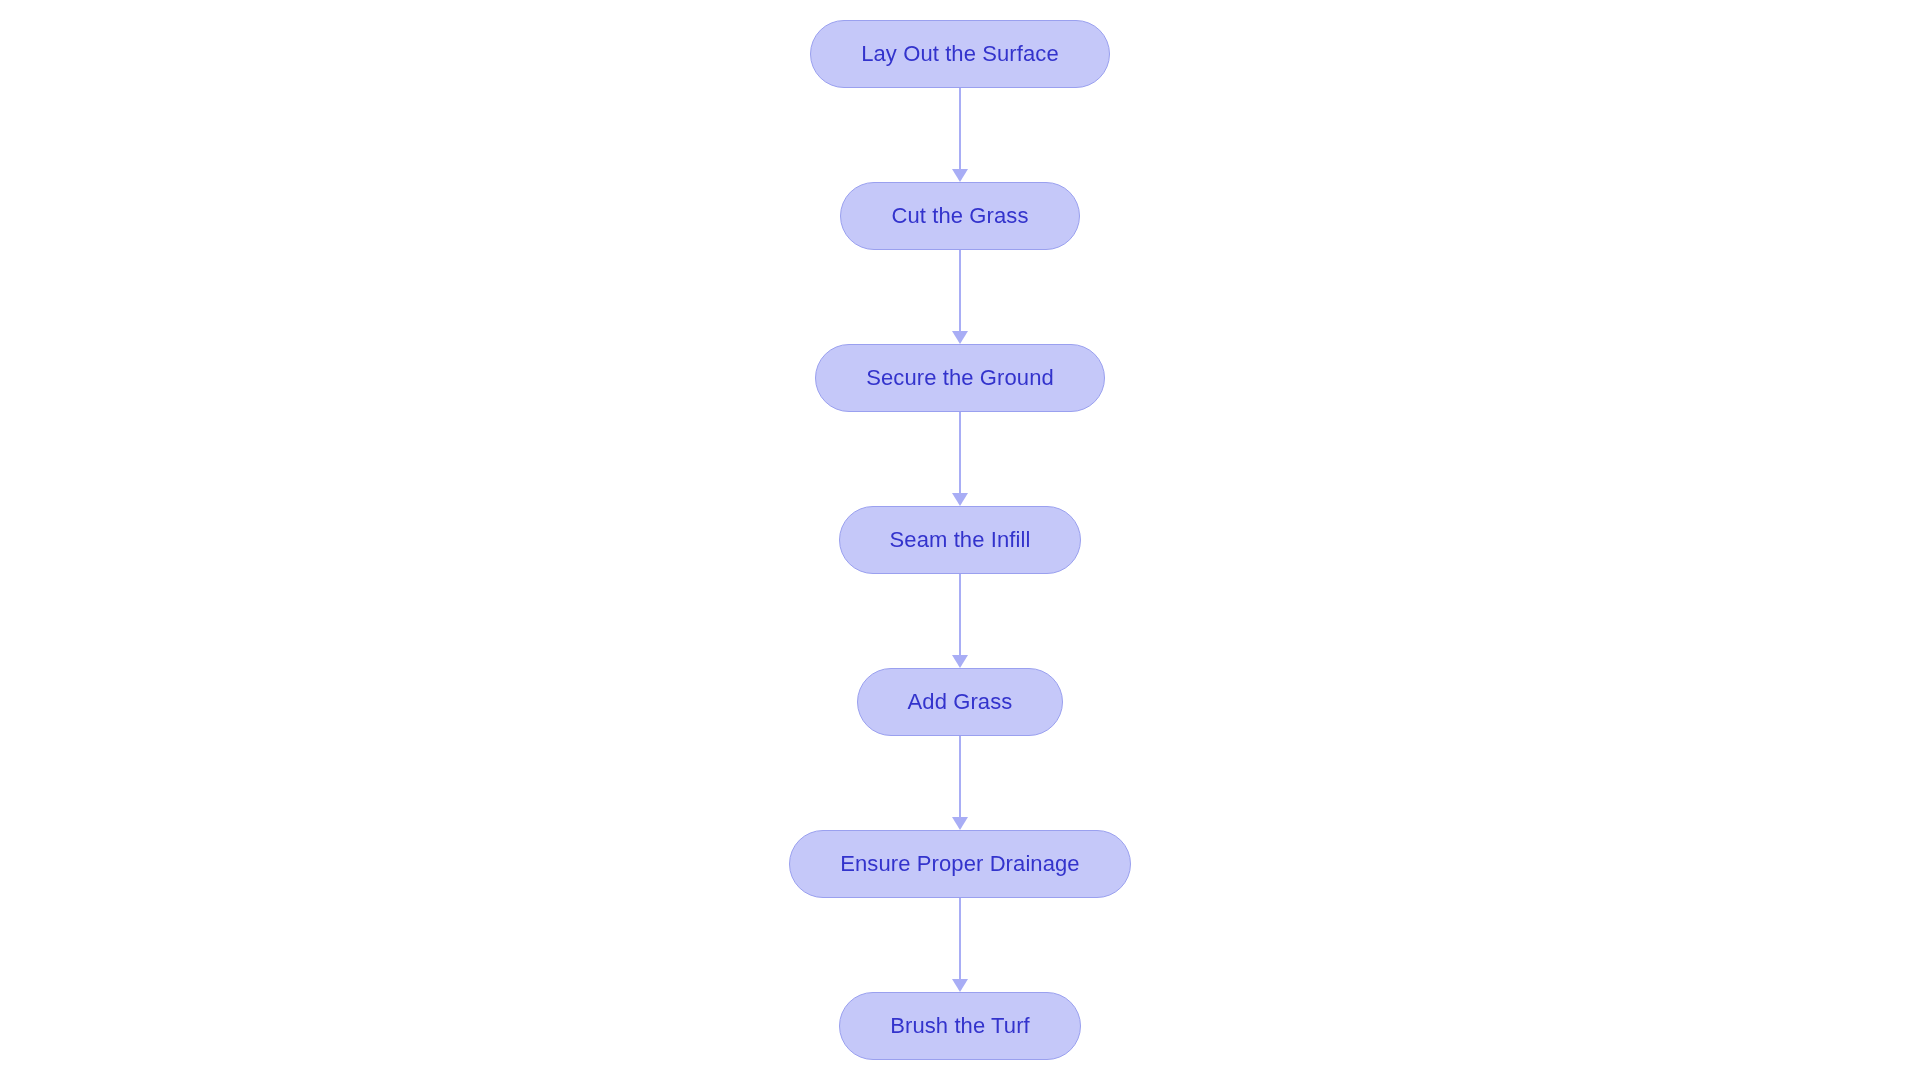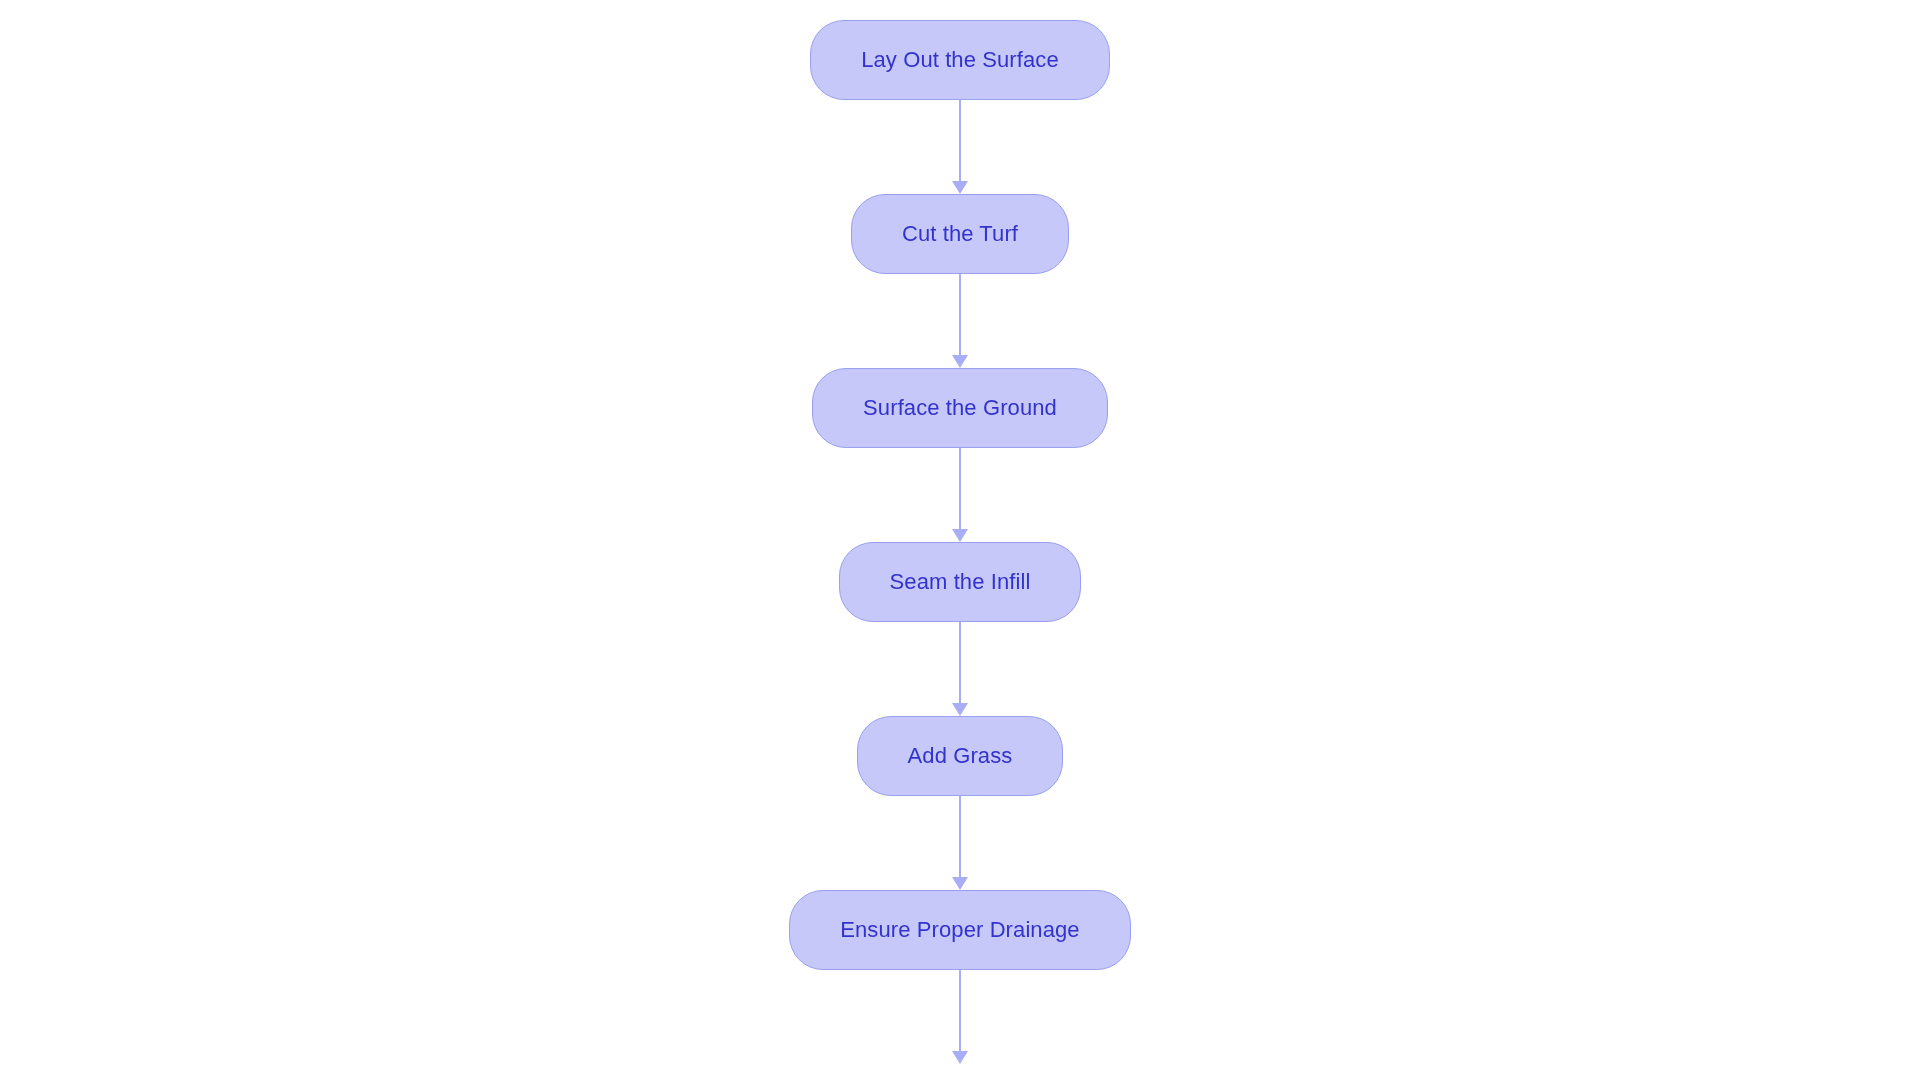--- a/index.html
+++ b/index.html
@@ -32,21 +32,21 @@
     flex-direction: column;
     align-items: center;
     justify-content: flex-start;
     padding-top: 20px;
     box-sizing: border-box;
   }
 
   
   .node {
     box-sizing: border-box;
-    height: 80px;
+    height: 68px;
     min-width: 120px;
     padding: 0 50px;
     display: flex;
     align-items: center;
     justify-content: center;
     background: #c5c8f9;
     border: 1px solid #9aa0ef;
     border-radius: 34px;
     color: #3333cc;
     font-size: 22px;
@@ -103,30 +103,30 @@
     <div class="node">
       <span class="node-label">Lay Out the Surface</span>
     </div>
 
     <div class="connector">
       <span class="conn-line"></span>
       <span class="conn-arrowhead"></span>
     </div>
 
     <div class="node">
-      <span class="node-label">Cut the Turf</span>
+      <span class="node-label">Cut the Grass</span>
     </div>
 
     <div class="connector">
       <span class="conn-line"></span>
       <span class="conn-arrowhead"></span>
     </div>
 
     <div class="node">
-      <span class="node-label">Surface the Ground</span>
+      <span class="node-label">Secure the Ground</span>
     </div>
 
     <div class="connector">
       <span class="conn-line"></span>
       <span class="conn-arrowhead"></span>
     </div>
 
     <div class="node">
       <span class="node-label">Seam the Infill</span>
     </div>
@@ -147,15 +147,18 @@
 
     <div class="node">
       <span class="node-label">Ensure Proper Drainage</span>
     </div>
 
     <div class="connector">
       <span class="conn-line"></span>
       <span class="conn-arrowhead"></span>
     </div>
 
+    <div class="node">
+      <span class="node-label">Brush the Turf</span>
+    </div>
 
   </div>
 </div>
 
 </body></html>

